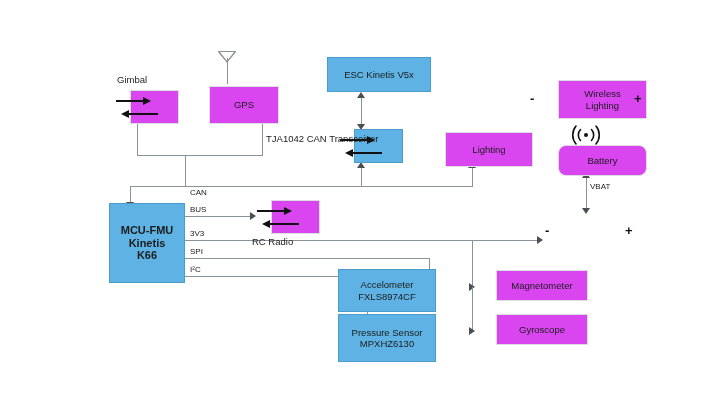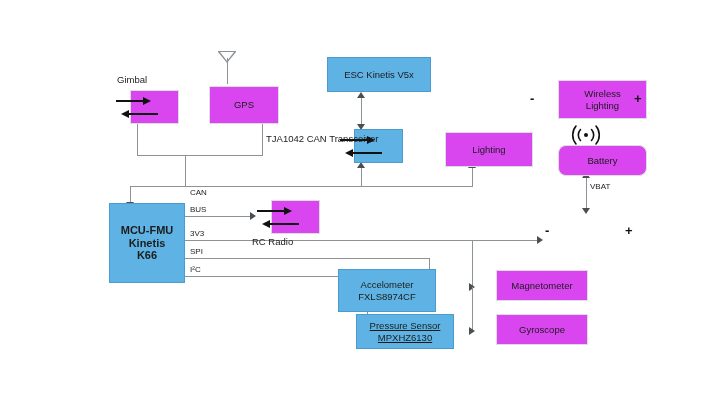--- a/index.html
+++ b/index.html
@@ -220,21 +220,21 @@
   <div class="lbl sign" style="left:545px;top:223px;">-</div>
   <div class="lbl sign" style="left:625px;top:223px;">+</div>
 
   <div class="block blue" style="left:321px;top:269px;width:98px;height:43px;">
     <div>
       <span class="l">Accelometer</span>
       <span class="l">FXLS8974CF</span>
     </div>
   </div>
 
-  <div class="block blue" style="left:339px;top:314px;width:98px;height:35px;text-decoration:underline;">
+  <div class="block blue" style="left:321px;top:314px;width:98px;height:48px;">
     <div>
       <span class="l">Pressure Sensor</span>
       <span class="l">MPXHZ6130</span>
     </div>
   </div>
 
   <div class="block gray" style="left:479px;top:270px;width:92px;height:31px;">
     <span>Magnetometer</span>
   </div>
 

